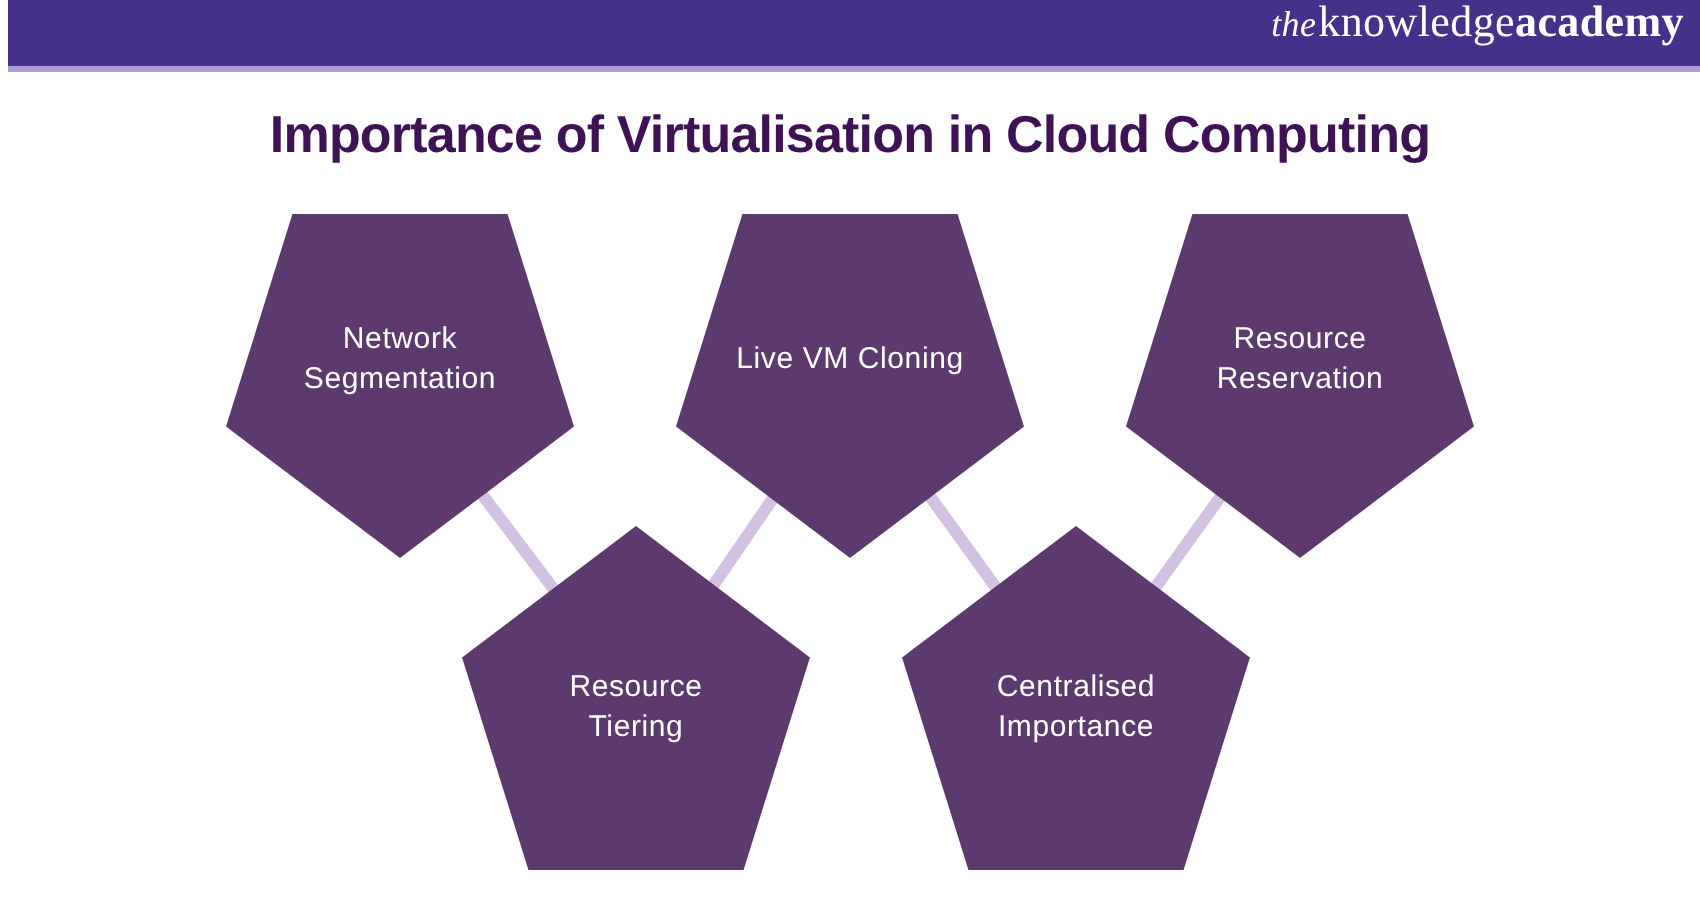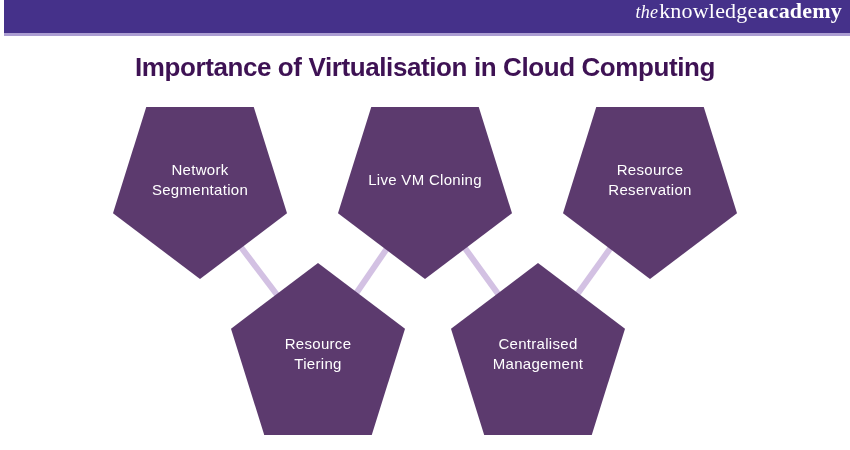--- a/index.html
+++ b/index.html
@@ -130,16 +130,16 @@
   <div class="node inverted n3">
     <span class="label">Resource
 Reservation</span>
   </div>
   <div class="node upright n4">
     <span class="label">Resource
 Tiering</span>
   </div>
   <div class="node upright n5">
     <span class="label">Centralised
-Management</span>
+Importance</span>
   </div>
 
 </div>
 
 </body></html>

